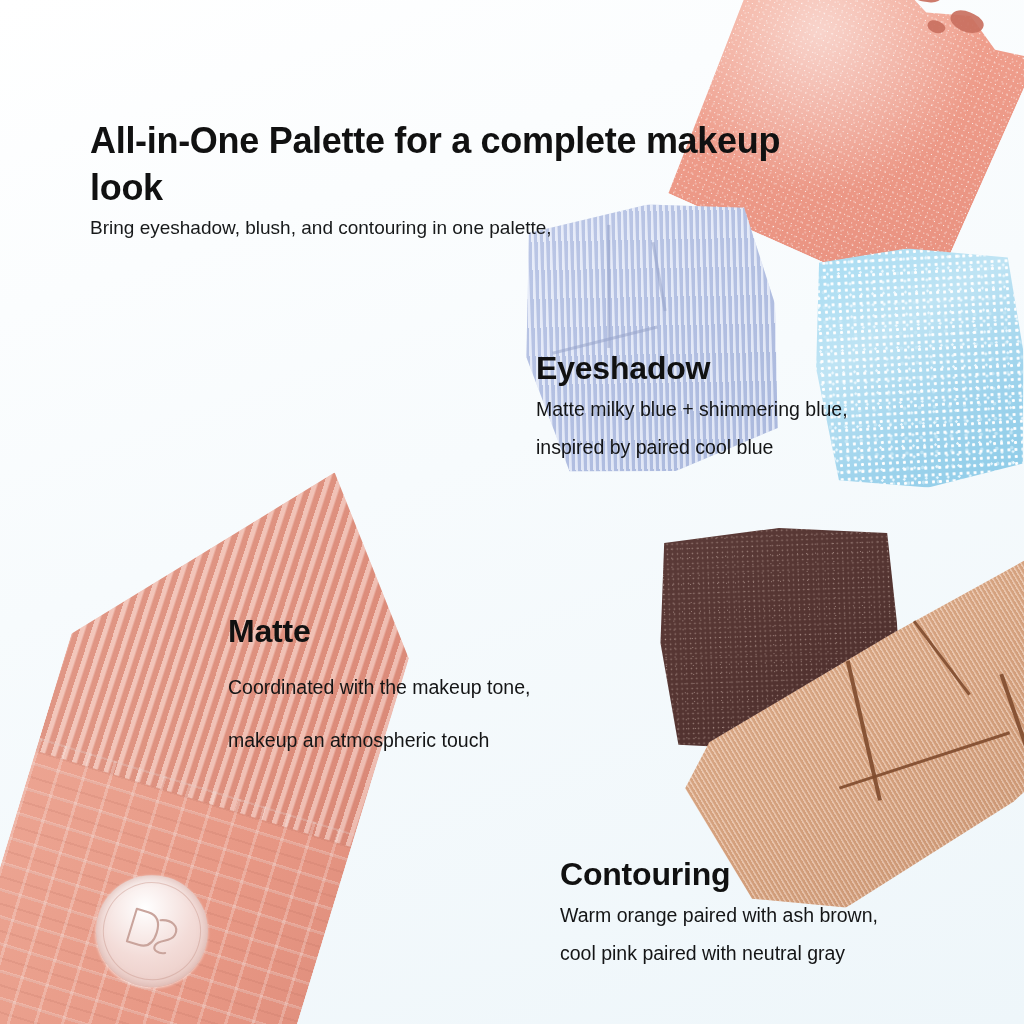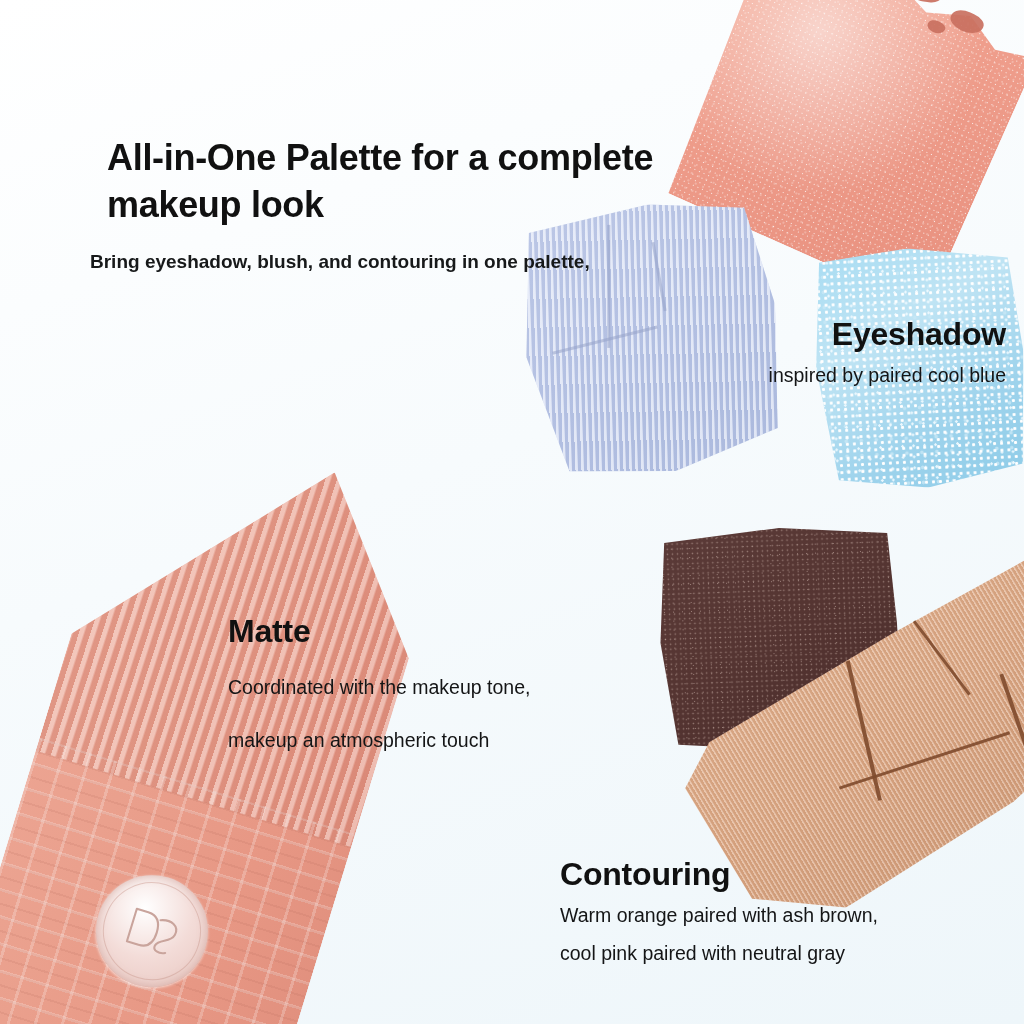--- a/index.html
+++ b/index.html
@@ -119,28 +119,28 @@
       repeating-linear-gradient(0deg, rgba(175,100,85,.14) 0 2px, transparent 2px 13px);}
   .medallion{position:absolute;left:108px;top:436px;width:112px;height:112px;border-radius:50%;
     background:radial-gradient(circle at 38% 32%, #ffffff 0%, #f3dcd8 48%, #e7c4bd 100%);
     box-shadow:inset 0 0 10px rgba(190,140,130,.5), 0 1px 3px rgba(255,255,255,.7);}
   .medallion .ring{position:absolute;inset:7px;border-radius:50%;
     border:1.5px solid rgba(200,150,140,.45);}
   .medallion svg{position:absolute;left:50%;top:50%;transform:translate(-50%,-50%);}
 
   
   .txt{position:absolute;color:#111;}
-  h1.head{margin:17px;font-size:36px;font-weight:700;line-height:1.30;letter-spacing:-.3px;}
+  h1.head{margin:0;font-size:36px;font-weight:700;line-height:1.30;letter-spacing:-.3px;}
   p.sub{margin:0;font-size:19px;font-weight:400;line-height:1.70;color:#17191a;}
   h2.sec{margin:0;font-size:32px;font-weight:700;letter-spacing:-.2px;line-height:1.18;}
   p.secsub{margin:0;font-size:19.5px;font-weight:400;line-height:1.68;color:#141516;}
 
   #t-hero{left:90px;top:118px;width:700px;}
-  #t-hero .sub{margin-top:12px;font-weight:bold;}
-  #t-eye{left:536px;top:316px;width:470px;text-align:right;}
+  #t-hero .sub{}
+  #t-eye{left:536px;top:350px;width:470px;}
   #t-eye .secsub{margin-top:5px;}
   #t-blush{left:228px;top:613px;width:420px;}
   #t-blush .secsub{margin-top:20px;}
   #t-cont{left:560px;top:856px;width:470px;}
   #t-cont .secsub{margin-top:5px;}
 </style>
 </head>
 <body style="background: rgb(246, 251, 253);">
 
 <div id="stage">
@@ -197,20 +197,21 @@
     </div>
   </div>
 
   <div class="txt" id="t-hero">
     <h1 class="head">All-in-One Palette for a complete makeup look</h1>
     <p class="sub">Bring eyeshadow, blush, and contouring in one palette,</p>
   </div>
 
   <div class="txt" id="t-eye">
     <h2 class="sec">Eyeshadow</h2>
+    <p class="secsub">Matte milky blue + shimmering blue,</p>
     <p class="secsub">inspired by paired cool blue</p>
   </div>
 
   <div class="txt" id="t-blush">
     <h2 class="sec">Matte</h2>
     <p class="secsub">Coordinated with the makeup tone,</p>
     <p class="secsub">makeup an atmospheric touch</p>
   </div>
 
   <div class="txt" id="t-cont">

